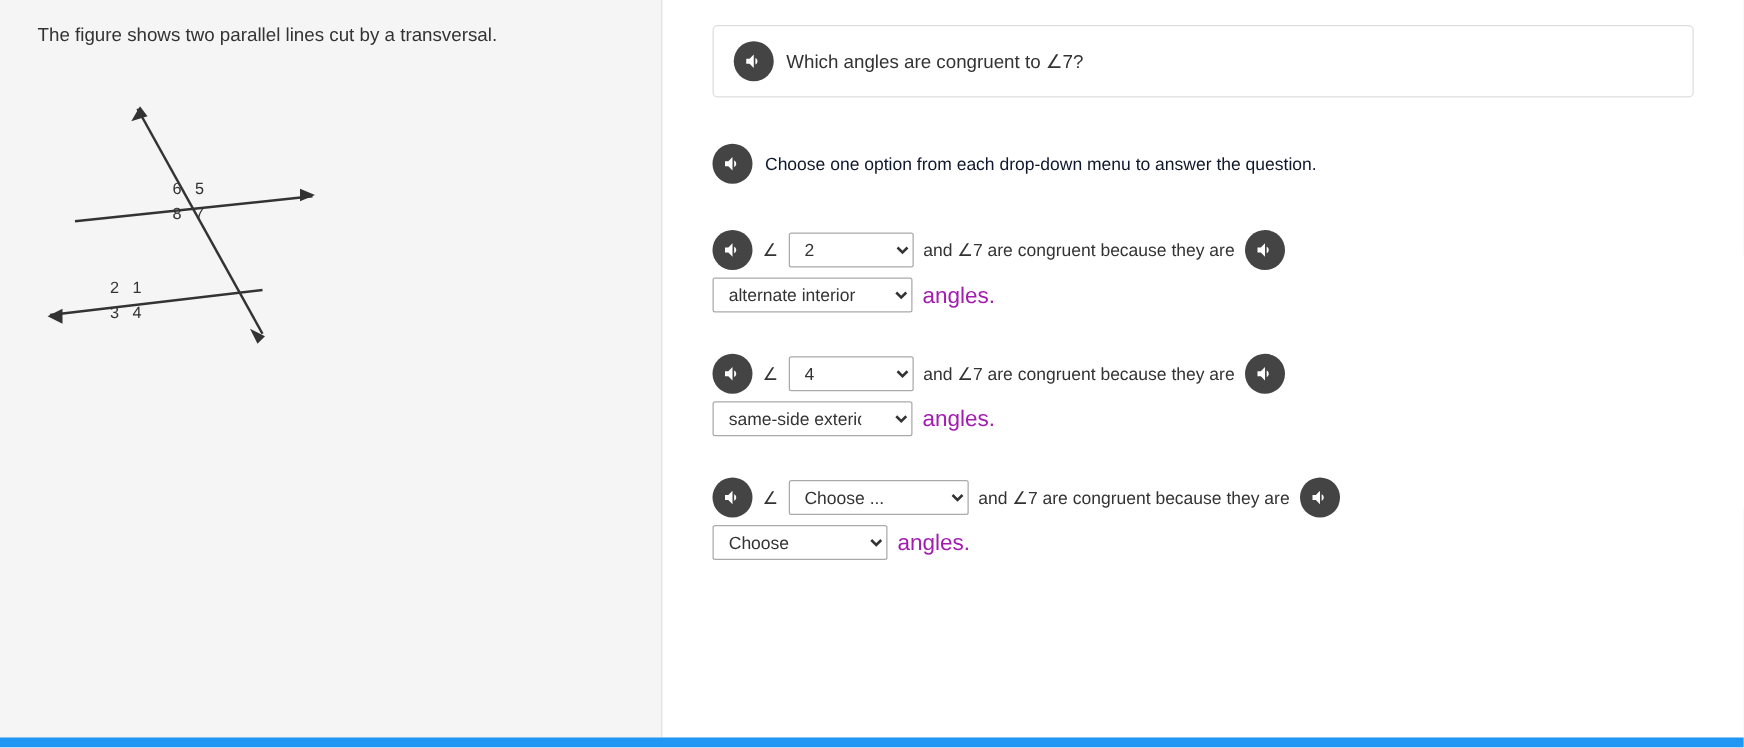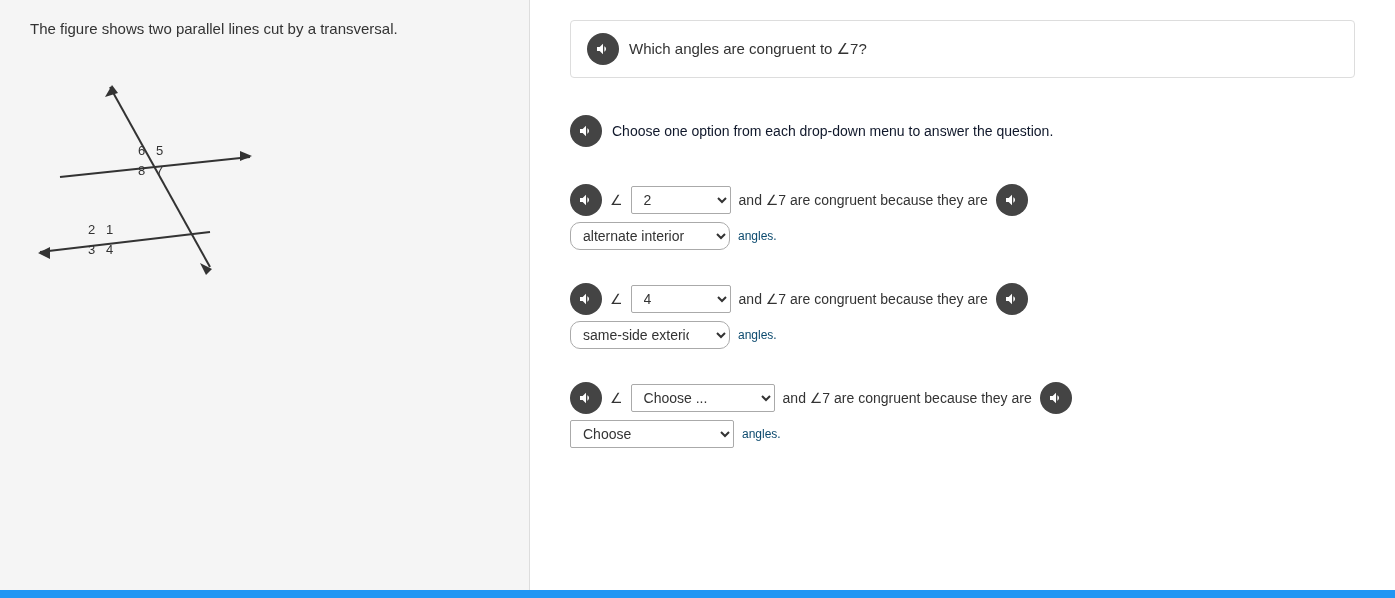--- a/index.html
+++ b/index.html
@@ -109,31 +109,30 @@
       cursor: pointer;
       appearance: auto;
       border-radius: 2px;
       height: 28px;
     }
     .select-angle {
       width: 100px;
     }
     .select-type {
       width: 160px;
-      border-radius: 10px;
     }
     .select-choose {
       width: 144px;
     }
     .select-choose-type {
-      width: 164px;
+      width: 140px;
     }
     .angles-word {
-      font-size: 12px;
-      color: #0c4a6e;
+      font-size: 18px;
+      color: #a21caf;
     }
     
     .bottom-bar {
       height: 8px;
       background: #2196f3;
     }
     
     .geo-svg {
       width: 260px;
       height: 280px;

